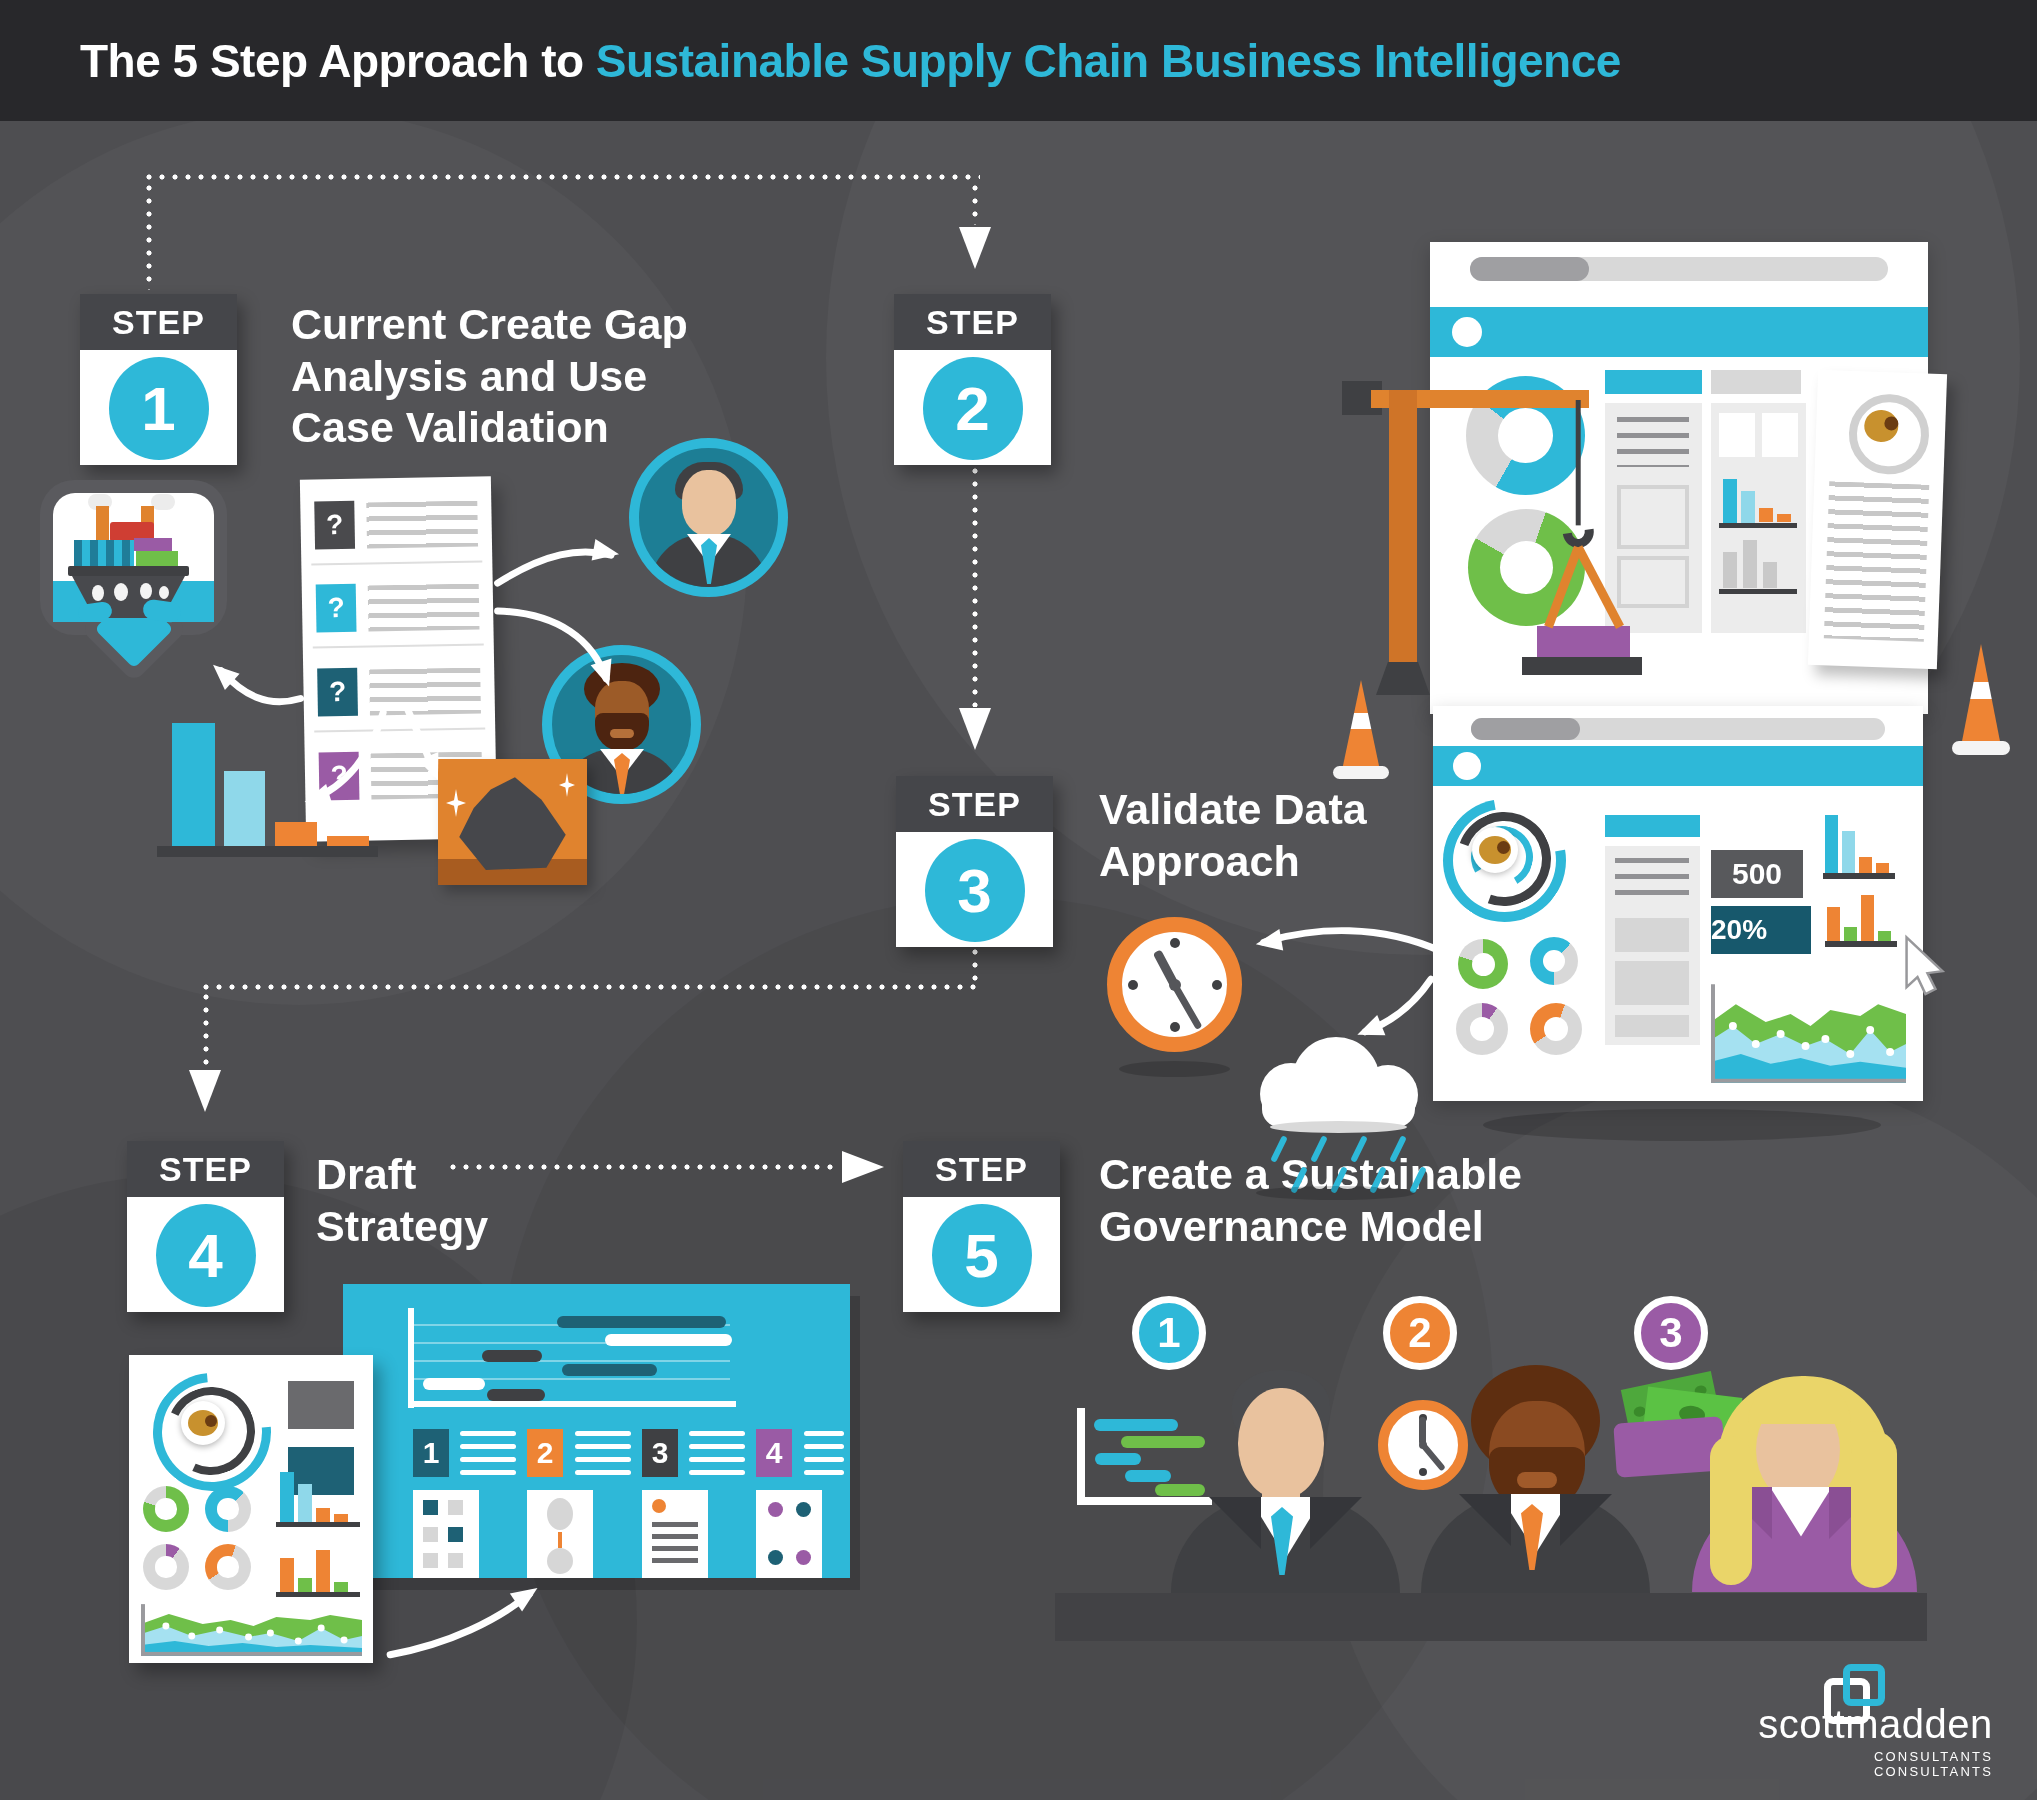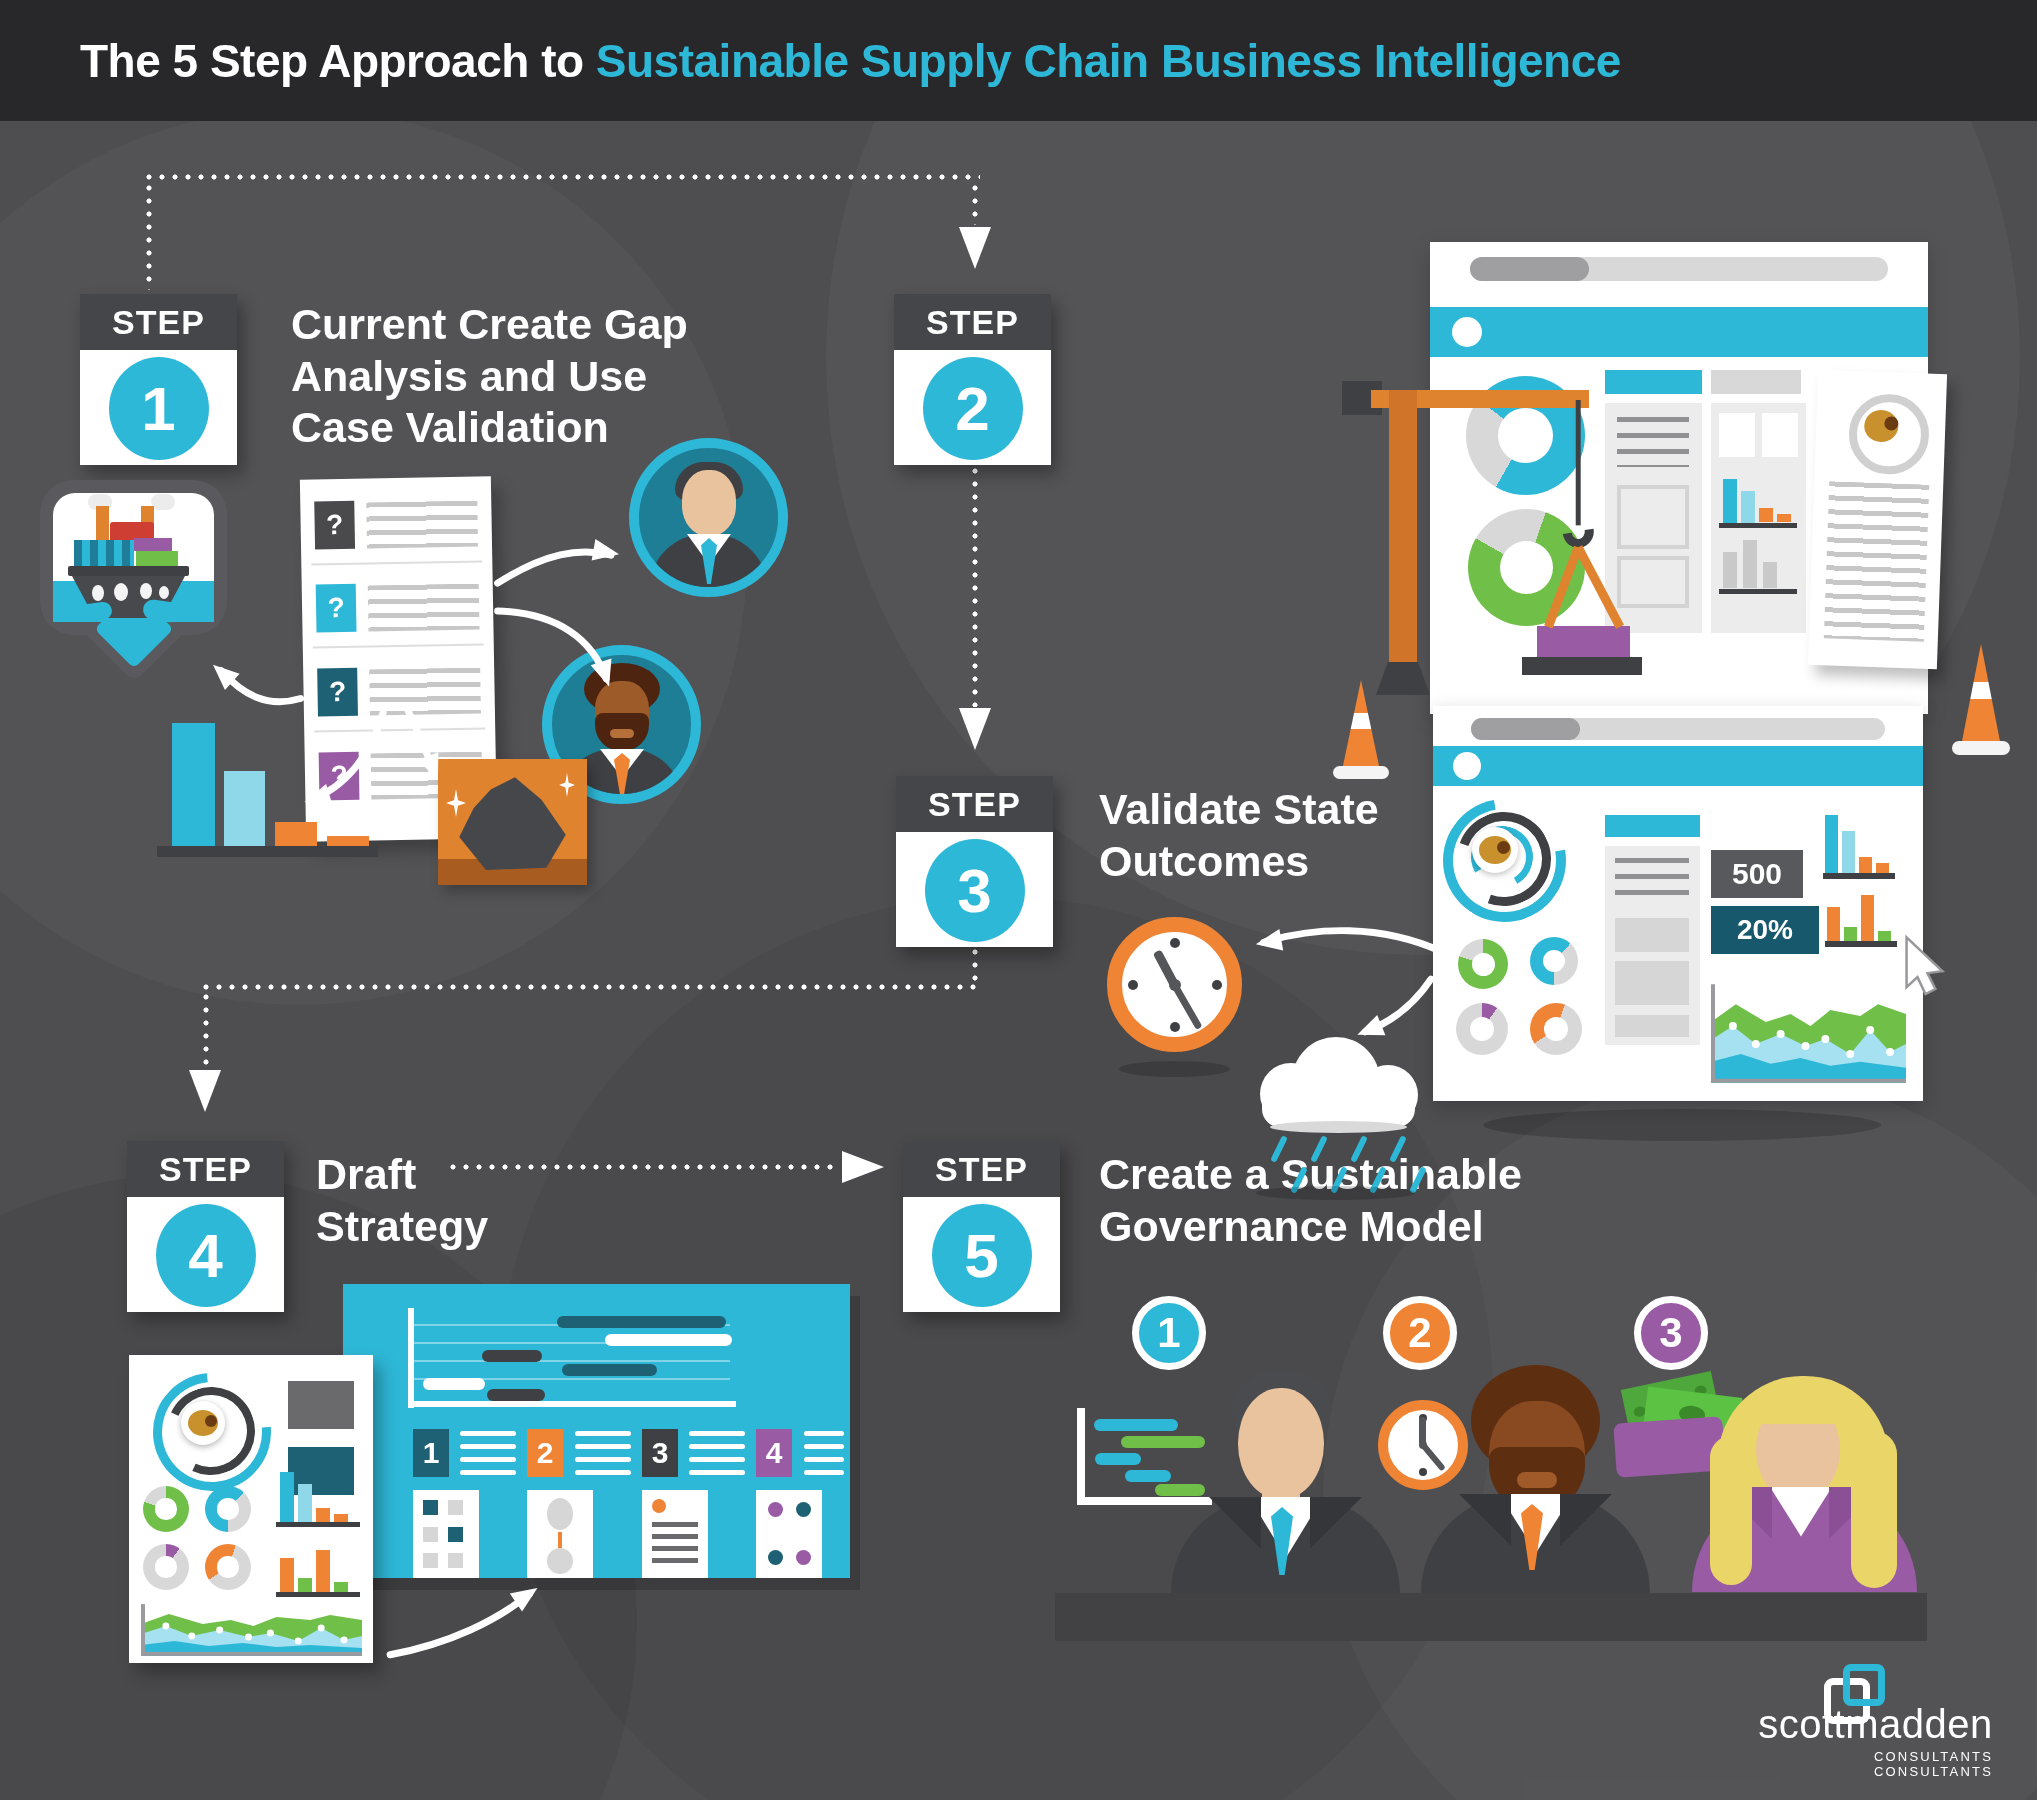--- a/index.html
+++ b/index.html
@@ -81,21 +81,21 @@
   <div class="stepcard" style="left:127px;top:1141px">
     <div class="stepcard-hd">STEP</div>
     <div class="stepcard-num">4</div>
   </div>
   <div class="stepcard" style="left:903px;top:1141px">
     <div class="stepcard-hd">STEP</div>
     <div class="stepcard-num">5</div>
   </div>
 
   <div class="stitle" style="left:291px;top:299px;width:428px">Current Create Gap Analysis and Use Case Validation</div>
-  <div class="stitle" style="left:1099px;top:784px;width:378px">Validate State Outcomes</div>
+  <div class="stitle" style="left:1099px;top:784px;width:378px">Validate Data Approach</div>
   <div class="stitle" style="left:316px;top:1149px;width:209px">Draft Strategy</div>
   <div class="stitle" style="left:1099px;top:1149px;width:577px">Create a Sustainable Governance Model</div>
 
   <div class="a" style="left:40px;top:480px;width:189px;height:227px">
     <div class="a" style="left:0;top:0;width:187px;height:155px;border-radius:34px;background:#5a5a5e"></div>
     <div class="a" style="left:56px;top:111px;width:76px;height:76px;border-radius:12px;background:#5a5a5e;transform:rotate(45deg)"></div>
     <div class="a" style="left:13px;top:13px;width:161px;height:129px;border-radius:22px;background:#fff"></div>
     <div class="a" style="left:66px;top:121px;width:56px;height:56px;border-radius:6px;background:#2eb8d8;transform:rotate(45deg)"></div>
     <div class="a" style="left:13px;top:101px;width:161px;height:41px;background:#2eb8d8"></div>
     <div class="a" style="left:48px;top:14px;width:24px;height:16px;border-radius:8px;background:#ececec"></div>
@@ -249,21 +249,21 @@
 
     <div class="a" style="left:172px;top:109px;width:95px;height:22px;background:#2eb8d8"></div>
     <div class="a" style="left:172px;top:140px;width:95px;height:199px;background:#ececec">
       <div class="a panel-lines" style="left:10px;top:12px;width:74px;height:48px"></div>
       <div class="a" style="left:10px;top:72px;width:74px;height:34px;background:#d6d6d6"></div>
       <div class="a" style="left:10px;top:115px;width:74px;height:44px;background:#d6d6d6"></div>
       <div class="a" style="left:10px;top:169px;width:74px;height:22px;background:#d6d6d6"></div>
     </div>
 
     <div class="a" style="left:278px;top:144px;width:92px;height:48px;background:#58595c;color:#fff;font-weight:800;font-size:30px;line-height:48px;text-align:center">500</div>
-    <div class="a" style="left:278px;top:200px;width:108px;height:48px;background:#17586c;color:#fff;font-weight:800;font-size:28px;line-height:48px;text-align:center">20%</div>
+    <div class="a" style="left:278px;top:200px;width:100px;height:48px;background:#17586c;color:#fff;font-weight:800;font-size:28px;line-height:48px;">20%</div>
 
     <div class="a" style="left:390px;top:109px;width:80px;height:64px">
       <div class="a" style="left:2px;top:0;width:13px;height:58px;background:#2eb8d8"></div>
       <div class="a" style="left:19px;top:16px;width:13px;height:42px;background:#8fd8ea"></div>
       <div class="a" style="left:36px;top:42px;width:13px;height:16px;background:#ee8434"></div>
       <div class="a" style="left:53px;top:48px;width:13px;height:10px;background:#ee8434"></div>
       <div class="a" style="left:0;top:58px;width:72px;height:6px;background:#3f4043"></div>
     </div>
     <div class="a" style="left:392px;top:185px;width:80px;height:56px">
       <div class="a" style="left:2px;top:16px;width:13px;height:34px;background:#ee8434"></div>

